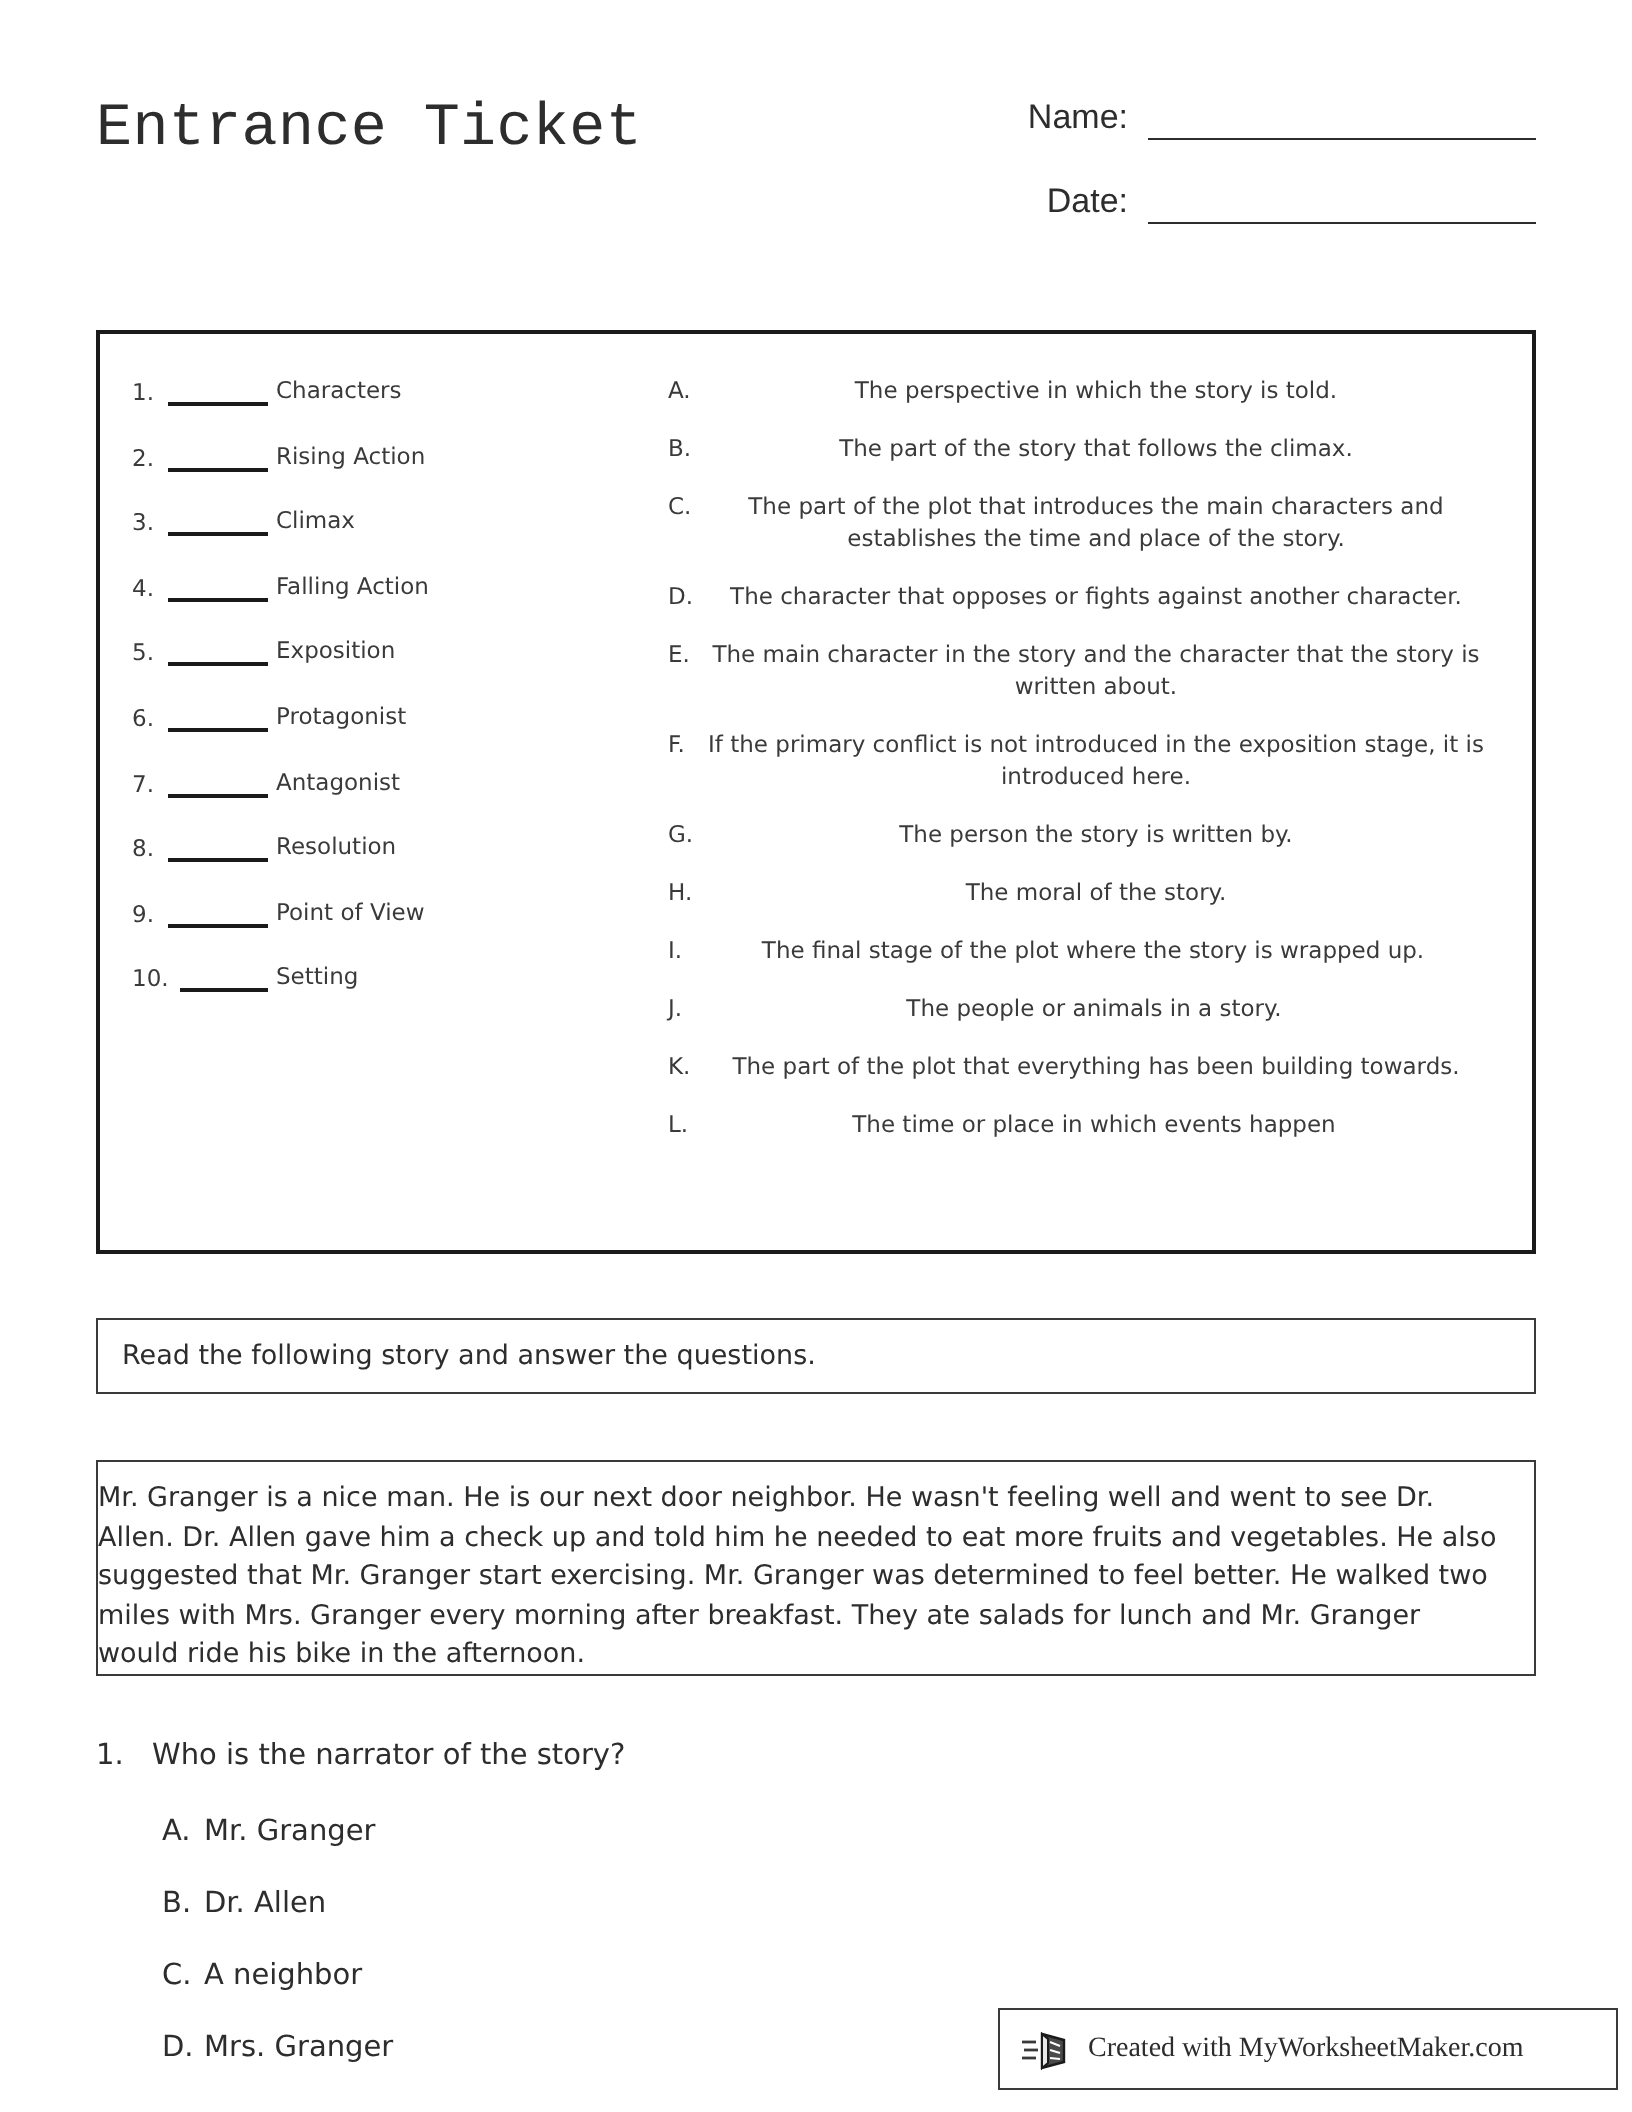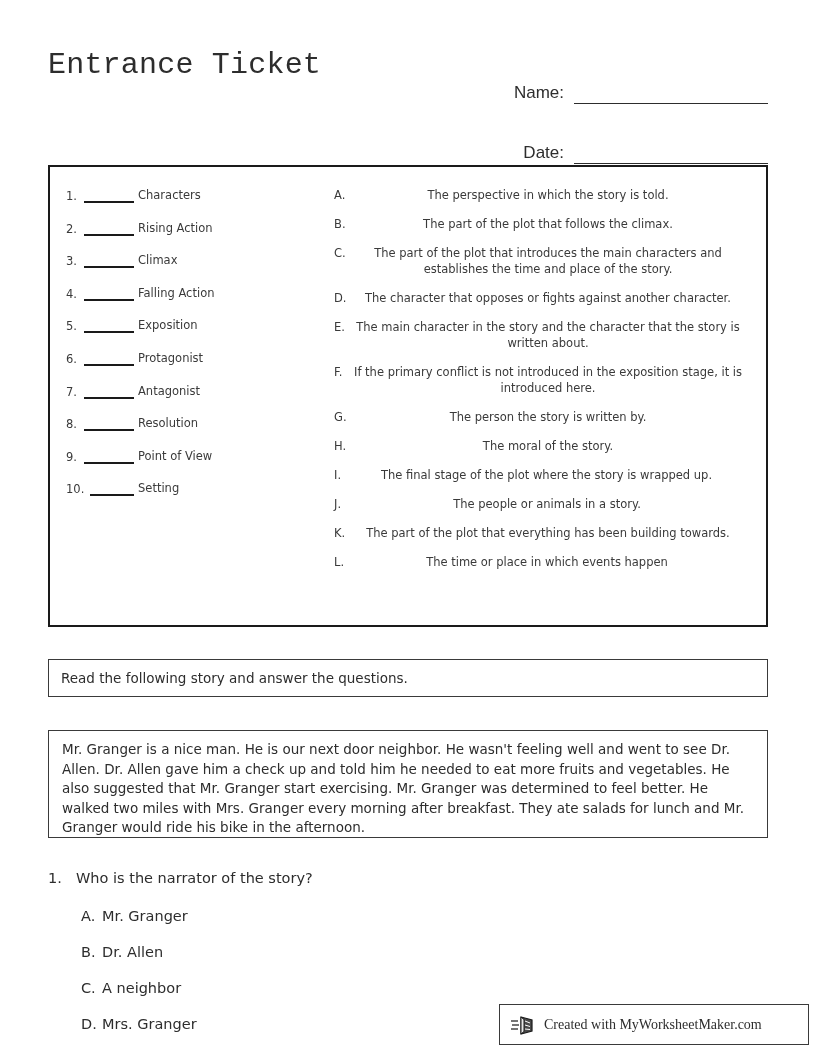--- a/index.html
+++ b/index.html
@@ -40,21 +40,20 @@
     right: 0;
     top: 0;
     width: 290px;
   }
   .field-row {
     display: flex;
     align-items: flex-end;
     justify-content: flex-end;
     margin-bottom: 16px;
     height: 26px;
-    margin-top: 34px;
   }
   .field-label {
     font-family: "Liberation Sans", sans-serif;
     font-size: 17px;
     color: #2d2d2d;
     margin-right: 10px;
     white-space: nowrap;
     padding-bottom: 1px;
   }
   .field-line {
@@ -153,21 +152,21 @@
 
   
   .story-box {
     position: absolute;
     left: 48px;
     top: 730px;
     width: 720px;
     height: 108px;
     border: 1.4px solid #3a3a3a;
     box-sizing: border-box;
-    padding: 9px 13px 0 13px;
+    padding: 9px 13px 0 0;
   }
   .story-text {
     font-size: 13.5px;
     line-height: 19.5px;
     color: #2d2d2d;
     text-align: left;
   }
 
   
   .question-block {
@@ -312,21 +311,21 @@
       </div>
     </div>
 
     <div class="match-right">
       <div class="def-item">
         <span class="def-letter">A.</span>
         <span class="def-text">The perspective in which the story is told.</span>
       </div>
       <div class="def-item">
         <span class="def-letter">B.</span>
-        <span class="def-text">The part of the plot that follows the climax.</span>
+        <span class="def-text">The part of the story that follows the climax.</span>
       </div>
       <div class="def-item">
         <span class="def-letter">C.</span>
         <span class="def-text">The part of the plot that introduces the main characters and establishes the time and place of the story.</span>
       </div>
       <div class="def-item">
         <span class="def-letter">D.</span>
         <span class="def-text">The character that opposes or fights against another character.</span>
       </div>
       <div class="def-item">

